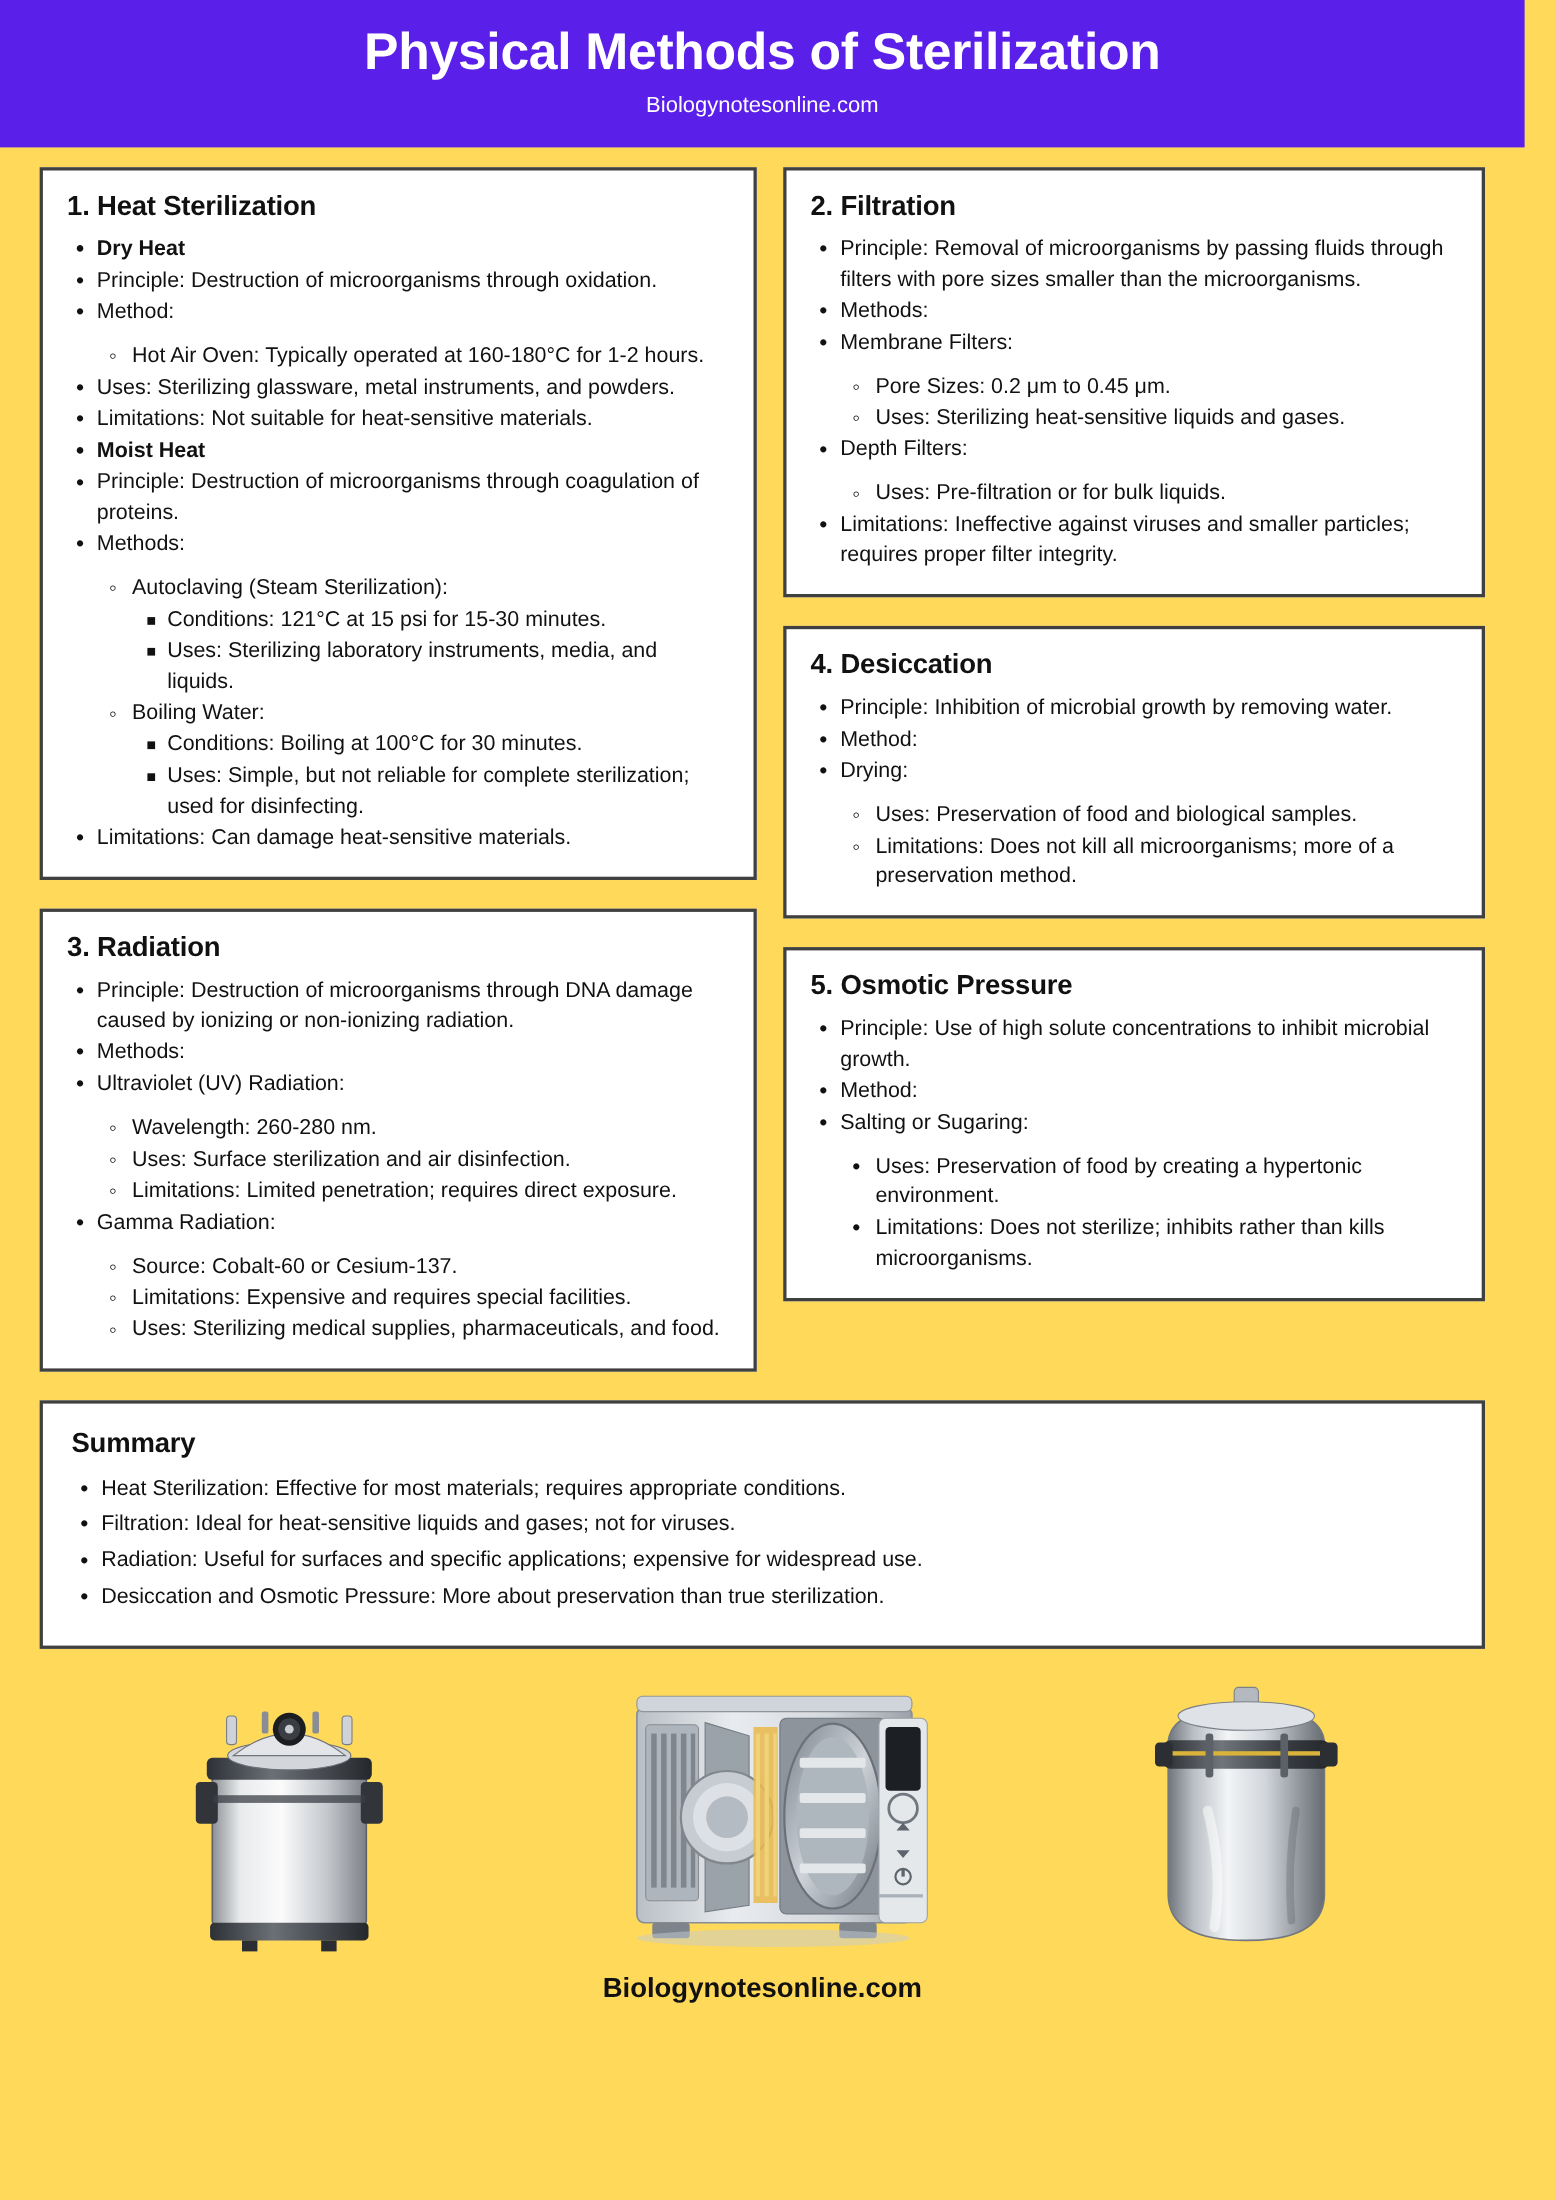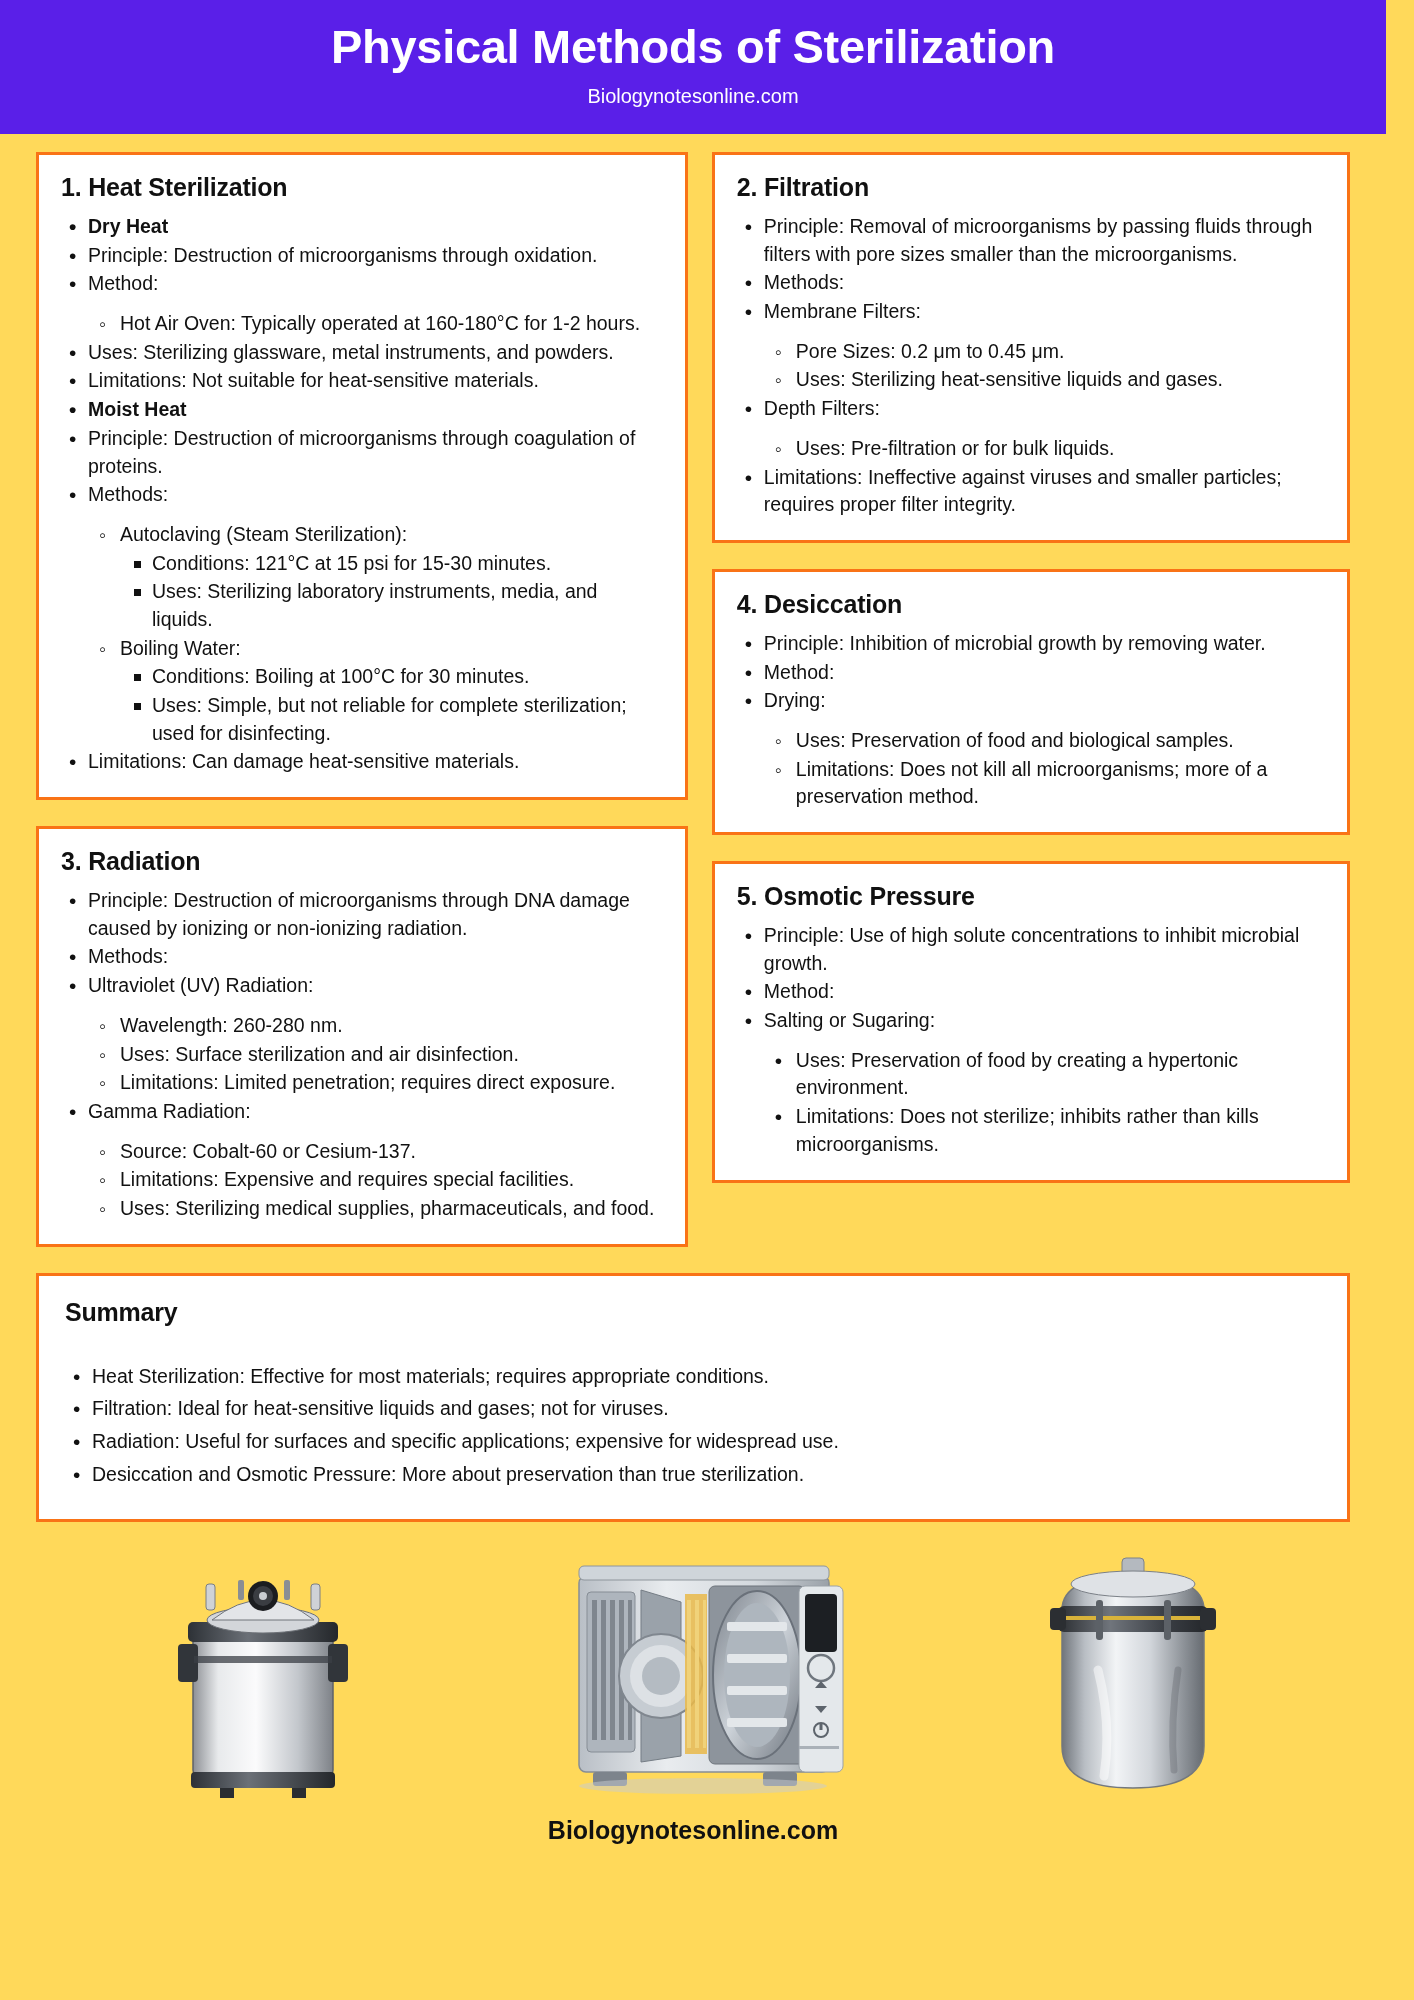--- a/index.html
+++ b/index.html
@@ -38,31 +38,31 @@
     gap: 24px;
     padding: 18px 36px 0 36px;
     align-items: flex-start;
   }
   .col { display: flex; flex-direction: column; gap: 26px; }
   .col-left  { width: 666px; }
   .col-right { width: 652px; }
 
   .card {
     background: #fff;
-    border: 3px solid #f97316;
+    border: 3px solid #404040;
     padding: 18px 22px 20px 22px;
   }
   .card h2 {
     font-size: 25px;
     font-weight: bold;
     color: #111;
     margin-bottom: 11px;
     letter-spacing: -0.2px;
   }
-  .card.summary-card h2 { margin-bottom: 36px; font-size: 25px; }
+  .card.summary-card h2 { margin-bottom: 13px; font-size: 25px; }
 
   
   ul { list-style: none; }
   li { font-size: 19.5px; line-height: 1.42; color: #111; }
 
   .lvl1 > li {
     position: relative;
     padding-left: 27px;
     margin-bottom: 1px;
   }

